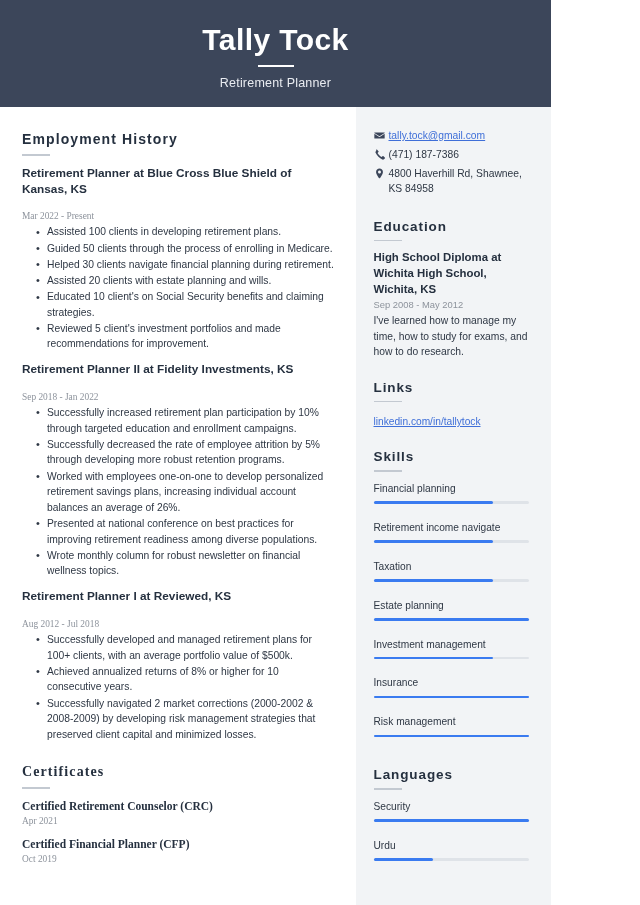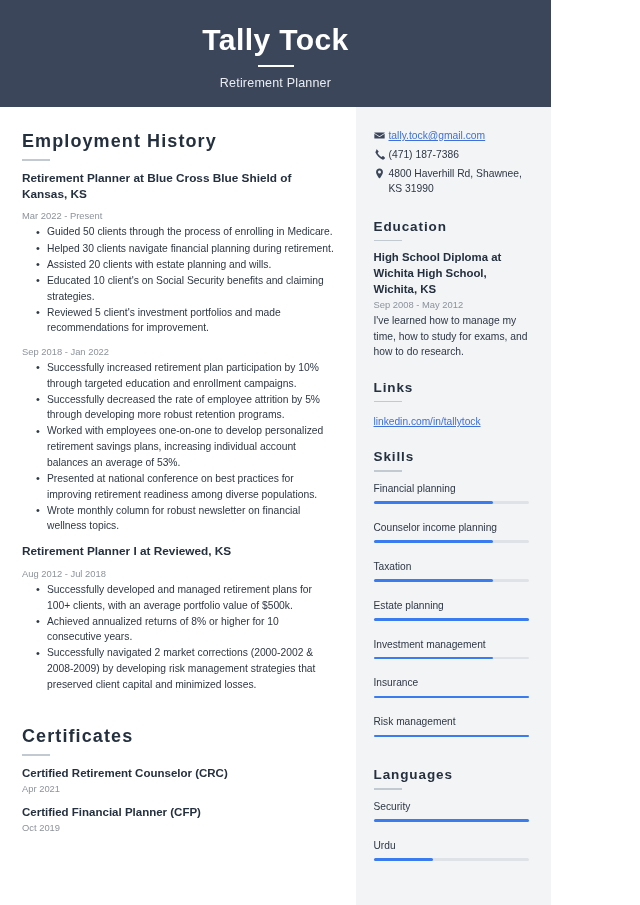--- a/index.html
+++ b/index.html
@@ -62,52 +62,53 @@
   }
   .col-side {
     width: 225px;
     background: #f2f4f6;
     padding: 22px 22px 7px 18px;
   }
 
   
   .sec-h {
     color: #25303f;
-    font-size: 18px;
+    font-size: 14px;
     font-weight: bold;
     letter-spacing: 1.1px;
   }
   .sec-h.side {
     font-size: 13.5px;
     letter-spacing: 0.9px;
   }
   .sec-rule {
     width: 28px;
     height: 1.6px;
     background: #c3c9d1;
     margin: 7px 0 10px 0;
   }
   .sec-rule.side { margin: 6px 0 9px 0; }
 
   .sec-block { margin-bottom: 2px; }
-  .sec-block.certs { margin-top: 34px; }
+  .sec-block.certs { margin-top: 22px; font-family: Liberation Serif, serif; }
 
   
   .job { margin-bottom: 10px; }
   .job-title {
     color: #25303f;
     font-size: 11.8px;
     font-weight: bold;
     line-height: 1.35;
   }
   .job-dates {
     color: #8d939c;
     font-size: 9.4px;
-    margin-top: 8px;
+    margin-top: 14px;
     margin-bottom: 3px;
+    font-family: Liberation Serif, serif;
   }
   ul.bullets {
     list-style: none;
     padding-left: 14px;
   }
   ul.bullets li {
     position: relative;
     color: #2e3744;
     font-size: 10.3px;
     line-height: 1.52;
@@ -234,33 +235,35 @@
     <div class="col-main">
 
       <div class="sec-block">
         <div class="sec-h">Employment History</div>
         <div class="sec-rule"></div>
         <div id="jobs-container">
             <div class="job">
               <div class="job-title">Retirement Planner at Blue Cross Blue Shield of Kansas, KS</div>
               <div class="job-dates">Mar 2022 - Present</div>
               <ul class="bullets">
+                <li>Assisted 100 clients in developing retirement plans.</li>
                 <li>Guided 50 clients through the process of enrolling in Medicare.</li>
                 <li>Helped 30 clients navigate financial planning during retirement.</li>
                 <li>Assisted 20 clients with estate planning and wills.</li>
                 <li>Educated 10 client's on Social Security benefits and claiming strategies.</li>
                 <li>Reviewed 5 client's investment portfolios and made recommendations for improvement.</li>
               </ul>
             </div>
             <div class="job">
+              <div class="job-title">Retirement Planner II at Fidelity Investments, KS</div>
               <div class="job-dates">Sep 2018 - Jan 2022</div>
               <ul class="bullets">
                 <li>Successfully increased retirement plan participation by 10% through targeted education and enrollment campaigns.</li>
                 <li>Successfully decreased the rate of employee attrition by 5% through developing more robust retention programs.</li>
-                <li>Worked with employees one-on-one to develop personalized retirement savings plans, increasing individual account balances an average of 53%.</li>
+                <li>Worked with employees one-on-one to develop personalized retirement savings plans, increasing individual account balances an average of 26%.</li>
                 <li>Presented at national conference on best practices for improving retirement readiness among diverse populations.</li>
                 <li>Wrote monthly column for robust newsletter on financial wellness topics.</li>
               </ul>
             </div>
             <div class="job">
               <div class="job-title">Retirement Planner I at Reviewed, KS</div>
               <div class="job-dates">Aug 2012 - Jul 2018</div>
               <ul class="bullets">
                 <li>Successfully developed and managed retirement plans for 100+ clients, with an average portfolio value of $500k.</li>
                 <li>Achieved annualized returns of 8% or higher for 10 consecutive years.</li>
@@ -305,21 +308,21 @@
               </svg>
           </span>
           <span class="contact-txt">(471) 187-7386</span>
         </div>
         <div class="contact-row">
           <span class="contact-ico">
             <svg width="11" height="11" viewBox="0 0 16 16" fill="currentColor">
                 <path d="M8 .8c-2.8 0-5 2.2-5 5 0 3.7 4.4 9 4.6 9.2.2.2.6.2.8 0 .2-.2 4.6-5.5 4.6-9.2 0-2.8-2.2-5-5-5zm0 7.2c-1.2 0-2.2-1-2.2-2.2S6.8 3.6 8 3.6s2.2 1 2.2 2.2S9.2 8 8 8z"></path>
               </svg>
           </span>
-          <span class="contact-txt">4800 Haverhill Rd, Shawnee, KS 31990</span>
+          <span class="contact-txt">4800 Haverhill Rd, Shawnee, KS 84958</span>
         </div>
       </div>
 
       <div>
         <div class="sec-h side">Education</div>
         <div class="sec-rule side"></div>
         <div class="edu-school">High School Diploma at Wichita High School, Wichita, KS</div>
         <div class="edu-dates">Sep 2008 - May 2012</div>
         <div class="edu-desc">I've learned how to manage my time, how to study for exams, and how to do research.</div>
       </div>
@@ -338,21 +341,21 @@
         <div class="sec-h side">Skills</div>
         <div class="sec-rule side"></div>
         <div id="skills-container">
             <div class="bar-item">
               <div class="bar-label">Financial planning</div>
               <div class="bar-track">
                 <div class="bar-fill" style="width: 77%;"></div>
               </div>
             </div>
             <div class="bar-item">
-              <div class="bar-label">Counselor income planning</div>
+              <div class="bar-label">Retirement income navigate</div>
               <div class="bar-track">
                 <div class="bar-fill" style="width: 77%;"></div>
               </div>
             </div>
             <div class="bar-item">
               <div class="bar-label">Taxation</div>
               <div class="bar-track">
                 <div class="bar-fill" style="width: 77%;"></div>
               </div>
             </div>

